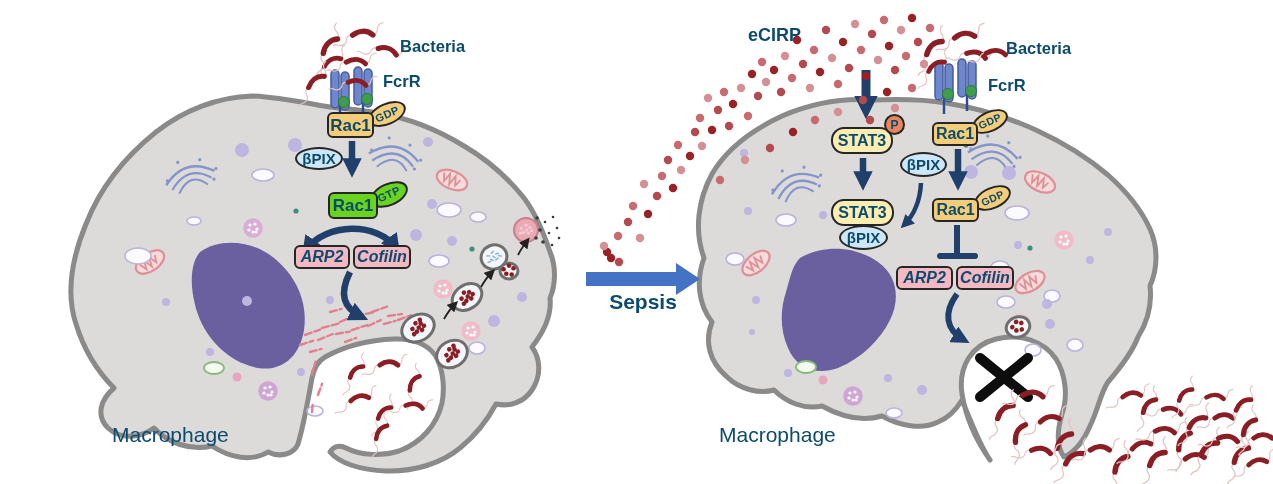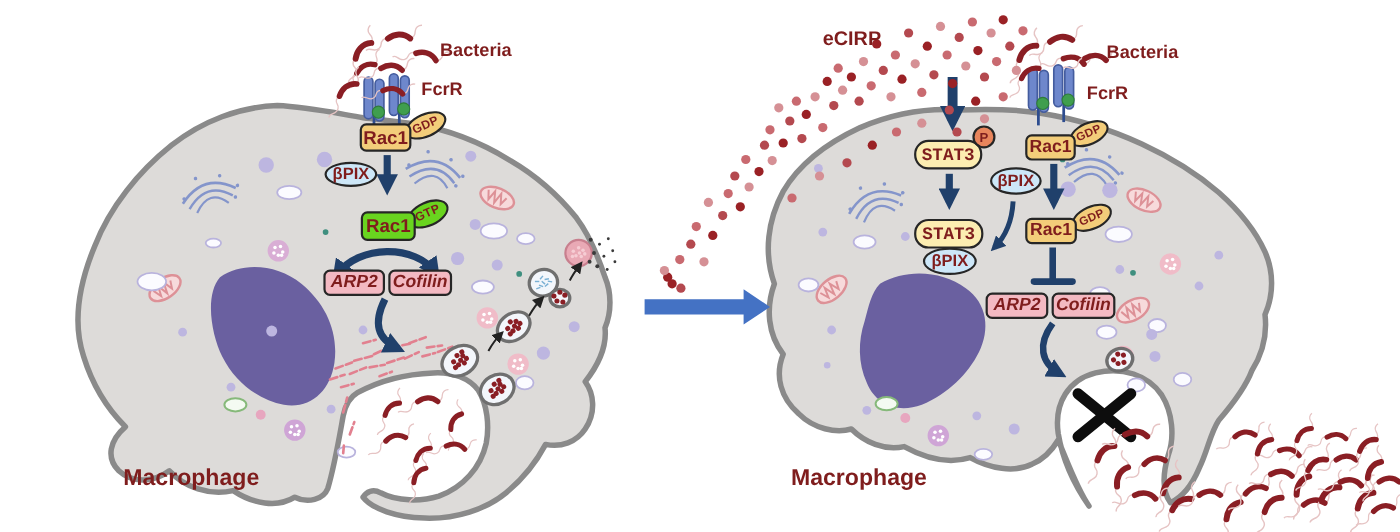--- a/index.html
+++ b/index.html
@@ -1,31 +1,31 @@
 <!DOCTYPE html>
 <html><head>
 <meta charset="utf-8">
 <style>
   html,body{margin:0;padding:0;background:#fff;}
   #stage{position:relative;width:1273px;height:484px;background:#fff;overflow:hidden;
-         font-family:"Liberation Sans",sans-serif;color:#7f1d1d;}
+         font-family:"Liberation Sans",sans-serif;color:#0c4a6e;}
   #scene{position:absolute;left:0;top:0;}
   .lbl{position:absolute;font-weight:bold;font-size:16.5px;white-space:nowrap;z-index:5;}
-  .lbl.big{font-size:21px;font-weight:700;}
+  .lbl.big{font-size:21px;font-weight:400;}
   .lbl.sep{font-size:21px;font-weight:bold;text-align:center;}
   .lbl.ec{font-size:18px;}
   .pill{position:absolute;display:flex;align-items:center;justify-content:center;
         border:2px solid #262626;border-radius:6px;font-weight:bold;box-sizing:border-box;
         z-index:4;background:#fff;line-height:1;}
   .badge{border-radius:50%;z-index:3;font-size:11px;letter-spacing:.3px;}
   .yellow{background:#f3cd7a;}
   .green{background:#69d41f;}
   .blue{background:#cde7f8;border-radius:50%;font-size:15px;}
   .pinkbox{background:#f3b9c2;font-style:italic;}
-  .cream{background:#fcedb1;border-radius:13px;font-family:Liberation Mono, monospace;}
+  .cream{background:#fcedb1;border-radius:13px;}
   .orange{background:#e8855c;border-radius:50%;font-size:12px;z-index:5;}
 </style>
 </head>
 <body>
 
 <div id="stage">
 
 <svg id="scene" width="1273" height="484" viewBox="0 0 1273 484">
   <defs>
     <marker id="mNavy" viewBox="0 0 10 10" refX="6.5" refY="5" markerWidth="3" markerHeight="3" orient="auto-start-reverse">
@@ -803,20 +803,21 @@
         <circle cx="845" cy="132" r="4.2" fill="#9a2125"></circle>
         <circle cx="870" cy="120" r="4.2" fill="#b4494f"></circle>
         <circle cx="895" cy="108" r="4.2" fill="#d59095"></circle>
         <circle cx="912" cy="88" r="4.2" fill="#c96a70"></circle>
       </g>
 </svg>
 
 <div class="lbl" style="left:400px;top:37px">Bacteria</div>
 <div class="lbl" style="left:383px;top:72px">FcrR</div>
 <div class="lbl big" style="left:112px;top:423px">Macrophage</div>
+<div class="lbl sep" style="left:586px;top:290px;width:114px">Sepsis</div>
 <div class="lbl ec" style="left:748px;top:25px">eCIRP</div>
 <div class="lbl" style="left:1006px;top:39px">Bacteria</div>
 <div class="lbl" style="left:988px;top:76px">FcrR</div>
 <div class="lbl big" style="left:719px;top:423px">Macrophage</div>
 
 <div class="pill badge yellow" style="left:367px;top:103px;width:40px;height:22px;transform:rotate(-24deg)">GDP</div>
 <div class="pill yellow" style="left:327px;top:112px;width:47px;height:26px;font-size:17px">Rac1</div>
 <div class="pill blue" style="left:295px;top:147px;width:48px;height:23px">βPIX</div>
 <div class="pill badge green" style="left:369px;top:183px;width:40px;height:23px;transform:rotate(-24deg)">GTP</div>
 <div class="pill green" style="left:328px;top:192px;width:50px;height:27px;font-size:17px">Rac1</div>

